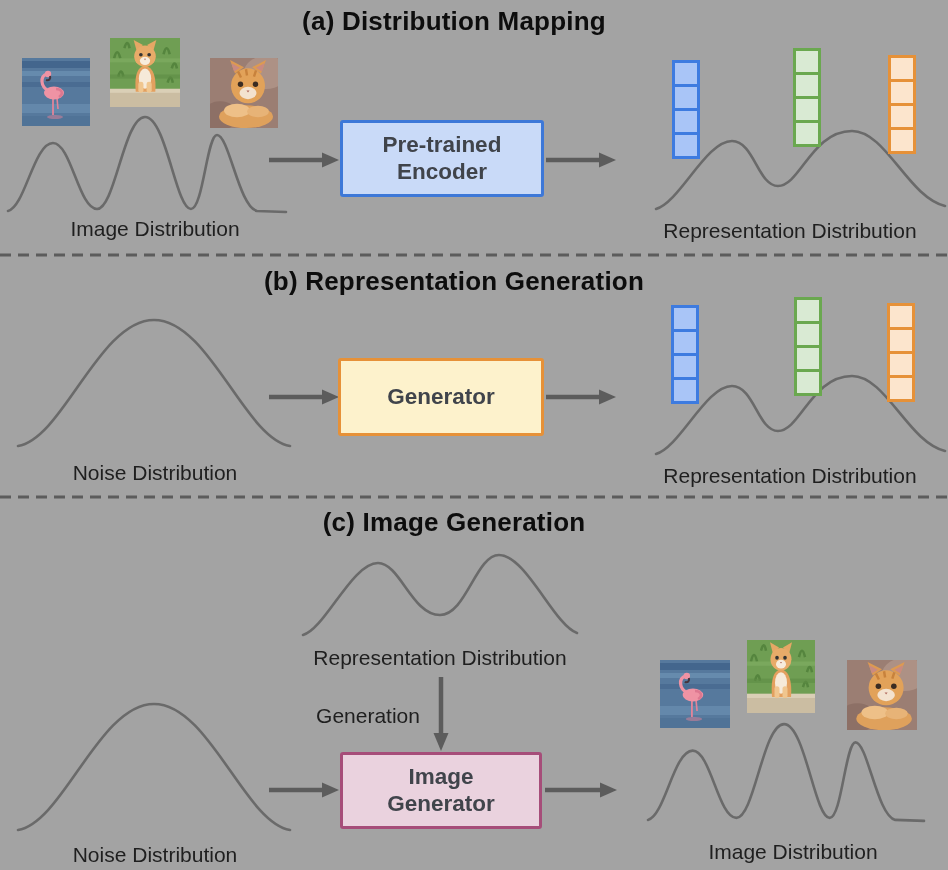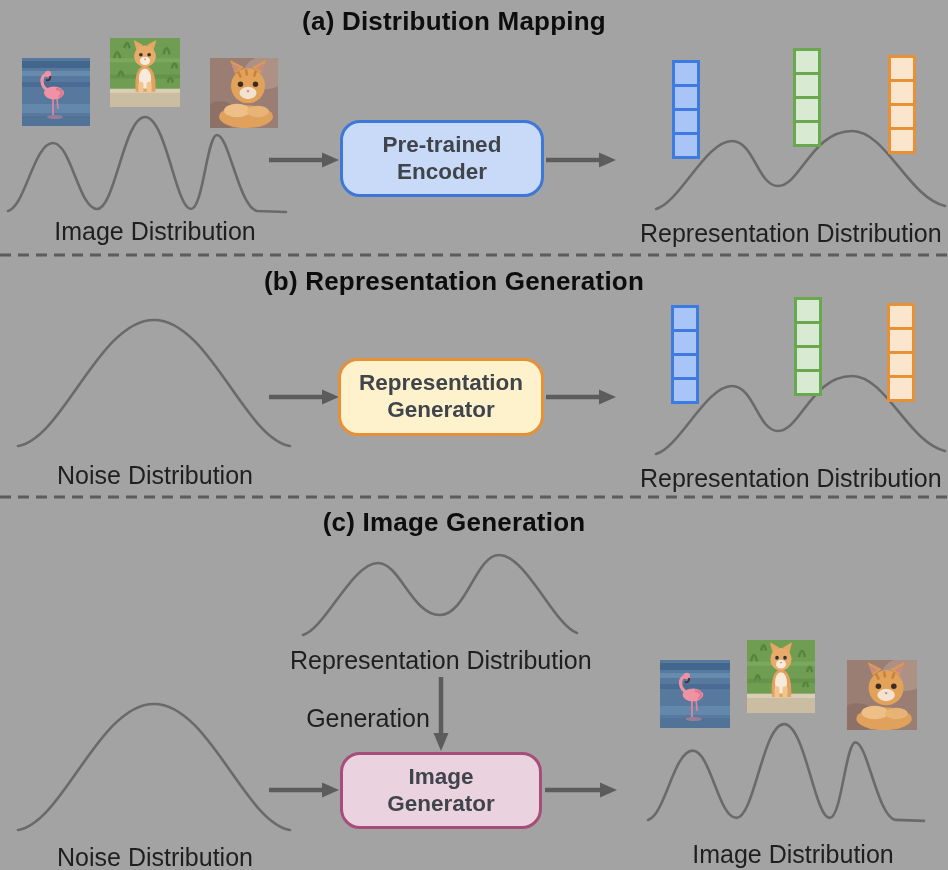--- a/index.html
+++ b/index.html
@@ -6,25 +6,25 @@
   .canvas {
     position:relative; width:948px; height:870px; background:#a3a3a3;
     font-family:"Liberation Sans", sans-serif; overflow:hidden;
   }
   .panel { position:absolute; left:0; top:0; width:0; height:0; overflow:visible; }
   .panel-title {
     position:absolute; left:-20px; width:948px; text-align:center;
     font-weight:bold; font-size:26px; letter-spacing:0.2px; color:var(--title-text);
   }
   .dist-label {
-    position:absolute; text-align:center; font-size:25px; color:var(--label-text);
+    position:absolute; text-align:center; font-size:21px; color:var(--label-text);
     white-space:nowrap;
   }
   .gen-box {
-    position:absolute; box-sizing:border-box; border-radius:20px;
+    position:absolute; box-sizing:border-box; border-radius:3px;
     display:flex; flex-direction:column; align-items:center; justify-content:center;
     font-weight:bold; font-size:22.5px; line-height:1.18; color:var(--box-text);
     border:3.5px solid; text-align:center;
   }
   .box-encoder { background:var(--encoder-fill); border-color:var(--encoder-border); }
   .box-repgen  { background:var(--repgen-fill);  border-color:var(--repgen-border); }
   .box-imggen  { background:var(--imggen-fill);  border-color:var(--imggen-border); }
   .curve path { fill:none; stroke:var(--curve); stroke-width:2.6; stroke-linecap:round; }
   .arrow line    { stroke:var(--arrow); stroke-width:4.5; }
   .arrow polygon { fill:var(--arrow); }
@@ -157,21 +157,20 @@
       <path d="M 3 130 C 48 123 84 4 139 4 C 194 4 230 123 275 130"></path>
     </svg>
     <div class="dist-label" style="left:30px;top:461px;width:250px">Noise Distribution</div>
 
     <svg class="arrow" style="position:absolute;left:268px;top:385px" width="72" height="24" viewBox="0 0 72 24">
       <line x1="1" y1="12" x2="56" y2="12"></line>
         <polygon points="54,4.5 71,12 54,19.5"></polygon>
     </svg>
 
     <div class="gen-box box-repgen" style="left:338px;top:358px;width:206px;height:78px">
-      <span>Representation</span>
       <span>Generator</span>
     </div>
 
     <svg class="arrow" style="position:absolute;left:545px;top:385px" width="72" height="24" viewBox="0 0 72 24">
       <line x1="1" y1="12" x2="56" y2="12"></line>
         <polygon points="54,4.5 71,12 54,19.5"></polygon>
     </svg>
 
     <svg class="curve" style="position:absolute;left:654px;top:374px" width="293" height="87" viewBox="0 0 293 87" preserveAspectRatio="none">
       <path d="M 2 80 C 26 73 52 12 78 12 C 100 12 104 57 124 57 C 146 57 158 2 198 2 C 232 2 254 68 291 77"></path>

